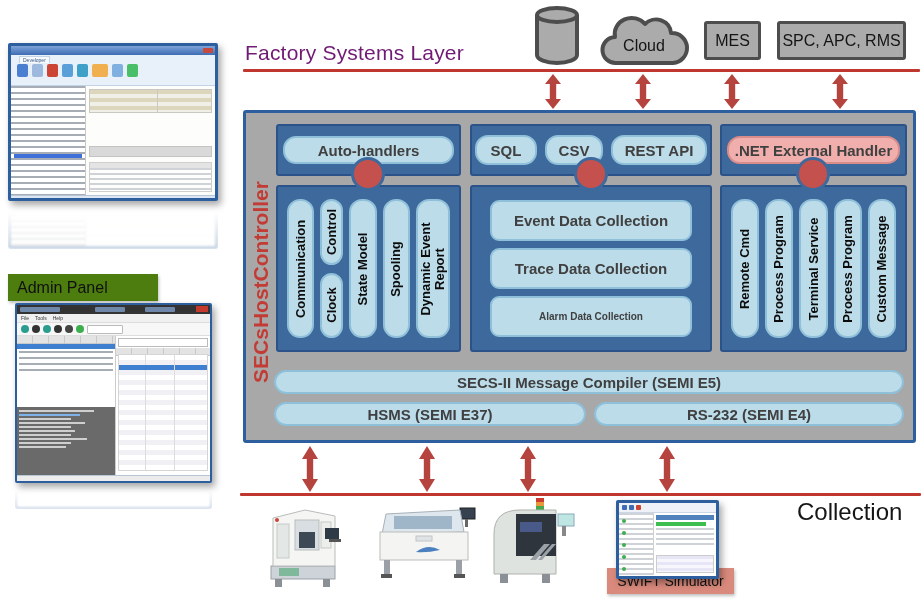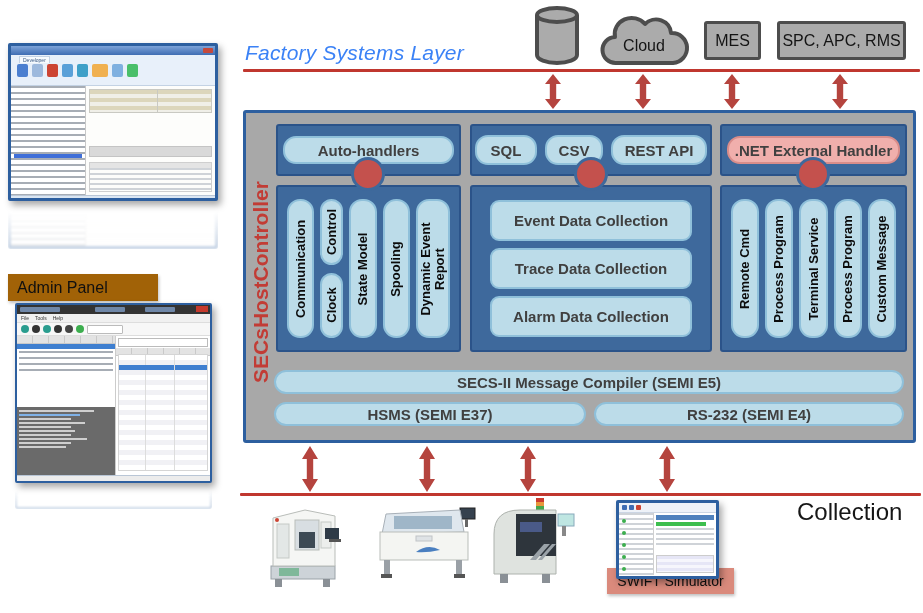--- a/index.html
+++ b/index.html
@@ -1,21 +1,21 @@
 <!DOCTYPE html>
 <html><head>
 <meta charset="utf-8">
 <style>
   html,body{margin:0;padding:0;background:#ffffff;}
   #stage{position:relative;width:923px;height:613px;background:#fff;overflow:hidden;
          font-family:"Liberation Sans","DejaVu Sans",sans-serif;color:#111;}
   .abs{position:absolute;box-sizing:border-box;}
 
   
-  .big-title{font-size:21px;color:#3b82f6;letter-spacing:.2px;font-style:italic;}
+  .big-title{font-size:21px;color:#701a75;letter-spacing:.2px;}
   .equip-title{font-size:24px;color:#161616;}
 
   .redline{background:#c0372f;height:3px;border-radius:1px;}
 
   
   .sysbox{background:#ababab;border:3px solid #4d4d4d;border-radius:3px;
           display:flex;align-items:center;justify-content:center;
           font-size:16px;color:#141414;}
   .icon-label{position:absolute;inset:0;display:flex;align-items:center;justify-content:center;
           font-size:16px;color:#141414;}
@@ -35,21 +35,21 @@
   .vpill{position:relative;background:#bcdce9;border:2px solid #8fc0da;border-radius:13px;}
   .vpill span{position:absolute;top:50%;left:50%;transform:translate(-50%,-50%) rotate(-90deg);
         white-space:nowrap;font-weight:bold;font-size:13px;color:#0b0b0b;text-align:center;line-height:1.05;}
   .vpill.wrap span{white-space:normal;width:124px;}
   .red-circle{background:#c4514d;border:3px solid #3e699c;border-radius:50%;width:34px;height:34px;z-index:5;}
 
   
   .tag{display:flex;align-items:center;padding-left:9px;font-size:15px;color:#101010;
        box-shadow:1px 2px 3px rgba(0,0,0,.25);}
   .tag.green{background:#2eb457;}
-  .tag.orange{background:#a16207;}
+  .tag.orange{background:#4d7c0f;}
   .tag.salmon{background:#da8a7c;justify-content:center;padding-left:0;font-size:14px;}
 
   
   .window{background:#fff;border:3px solid #2d5f9f;border-radius:2px;
           box-shadow:3px 4px 7px rgba(0,0,0,.35);overflow:hidden;}
   .titlebar{height:9px;background:linear-gradient(#7da3d8,#3f6db3);position:relative;}
   .titlebar .close{position:absolute;right:2px;top:2px;width:10px;height:5px;background:#c5493c;border-radius:1px;}
   .statusbar{height:8px;background:#dbe6f2;border-top:1px solid #b9c6d6;}
 
   .stripes{background-image:repeating-linear-gradient(to bottom,#a7adb5 0 2px,transparent 2px 6px);}
@@ -315,21 +315,21 @@
         </div>
     </div>
 
     <div class="abs panel" style="left:224px;top:72px;width:242px;height:167px;display:flex;flex-direction:column;gap:7px;padding:13px 18px;">
       <div class="pill" style="flex:1;border-radius:9px;font-size:15px;">
         <span>Event Data Collection</span>
         </div>
       <div class="pill" style="flex:1;border-radius:9px;font-size:15px;">
         <span>Trace Data Collection</span>
         </div>
-      <div class="pill" style="flex:1;border-radius:9px;font-size:15px;">
+      <div class="pill" style="flex:1;border-radius:9px;font-size:10px;">
         <span>Alarm Data Collection</span>
         </div>
     </div>
 
     <div class="abs panel" style="left:474px;top:72px;width:187px;height:167px;display:flex;gap:6px;padding:12px 9px;">
       <div class="vpill" style="flex:1;">
         <span>Remote Cmd</span>
         </div>
       <div class="vpill" style="flex:1;">
         <span>Process Program</span>

